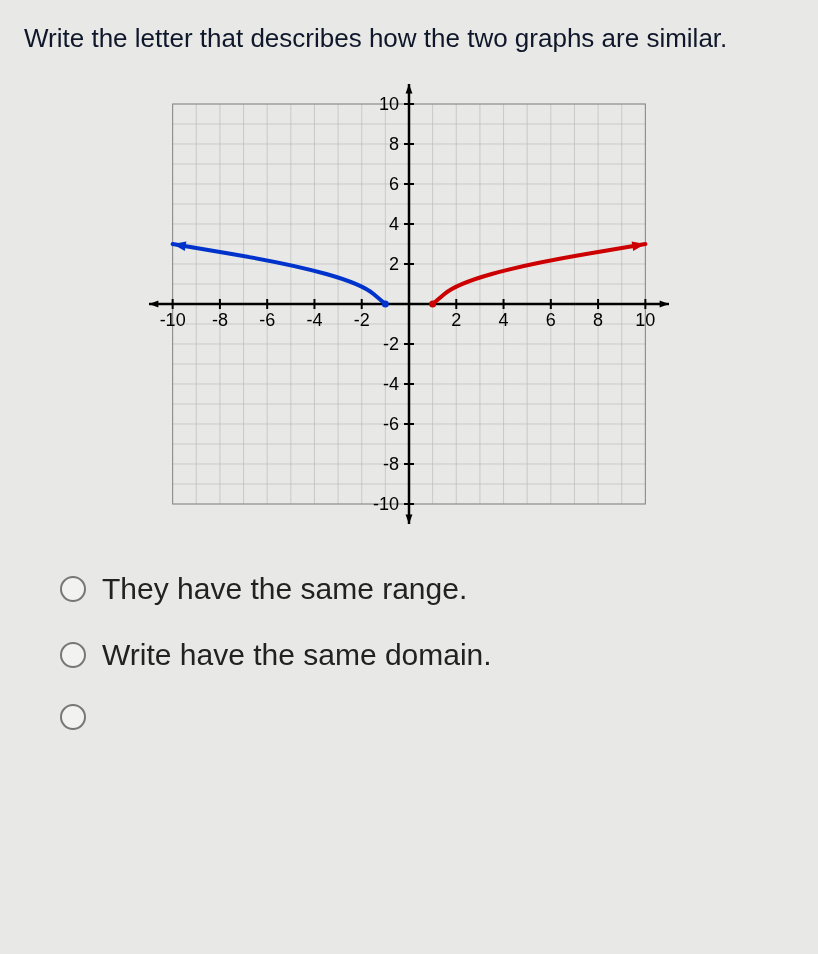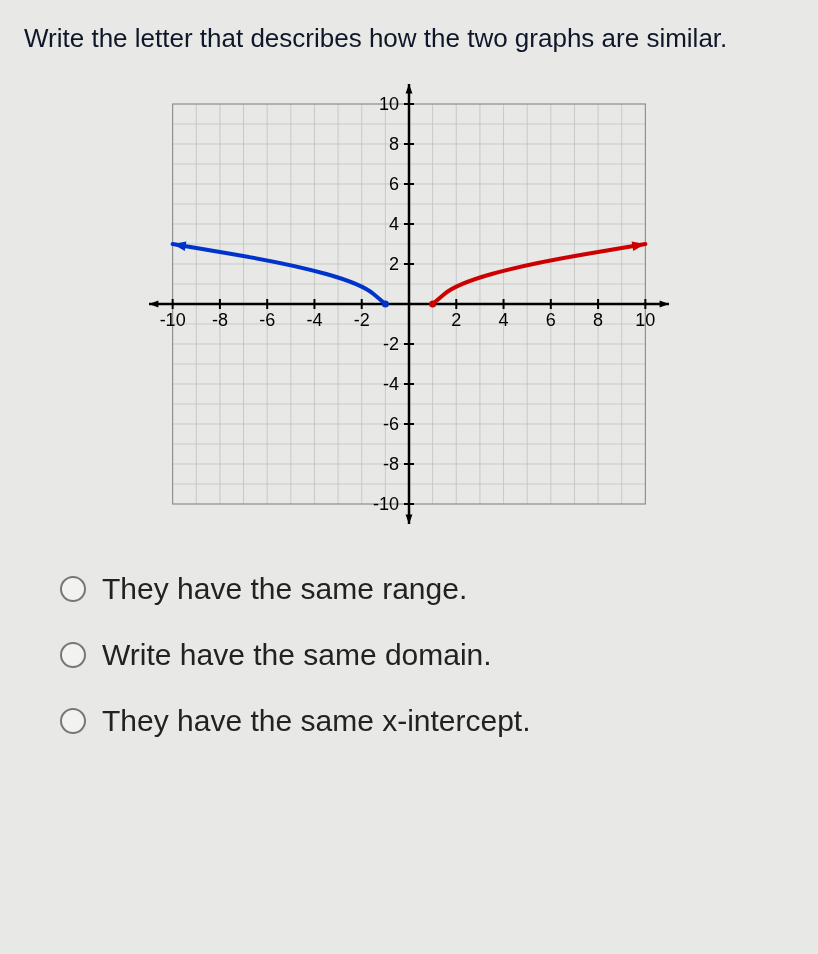--- a/index.html
+++ b/index.html
@@ -167,15 +167,14 @@
   <div class="option">
     <span class="radio"></span>
     <span class="option-label">They have the same range.</span>
   </div>
   <div class="option">
     <span class="radio"></span>
     <span class="option-label">Write have the same domain.</span>
   </div>
   <div class="option">
     <span class="radio"></span>
-    <span class="option-label">They have the same x-intercept.</span>
   </div>
 </div>
 
 </body></html>

